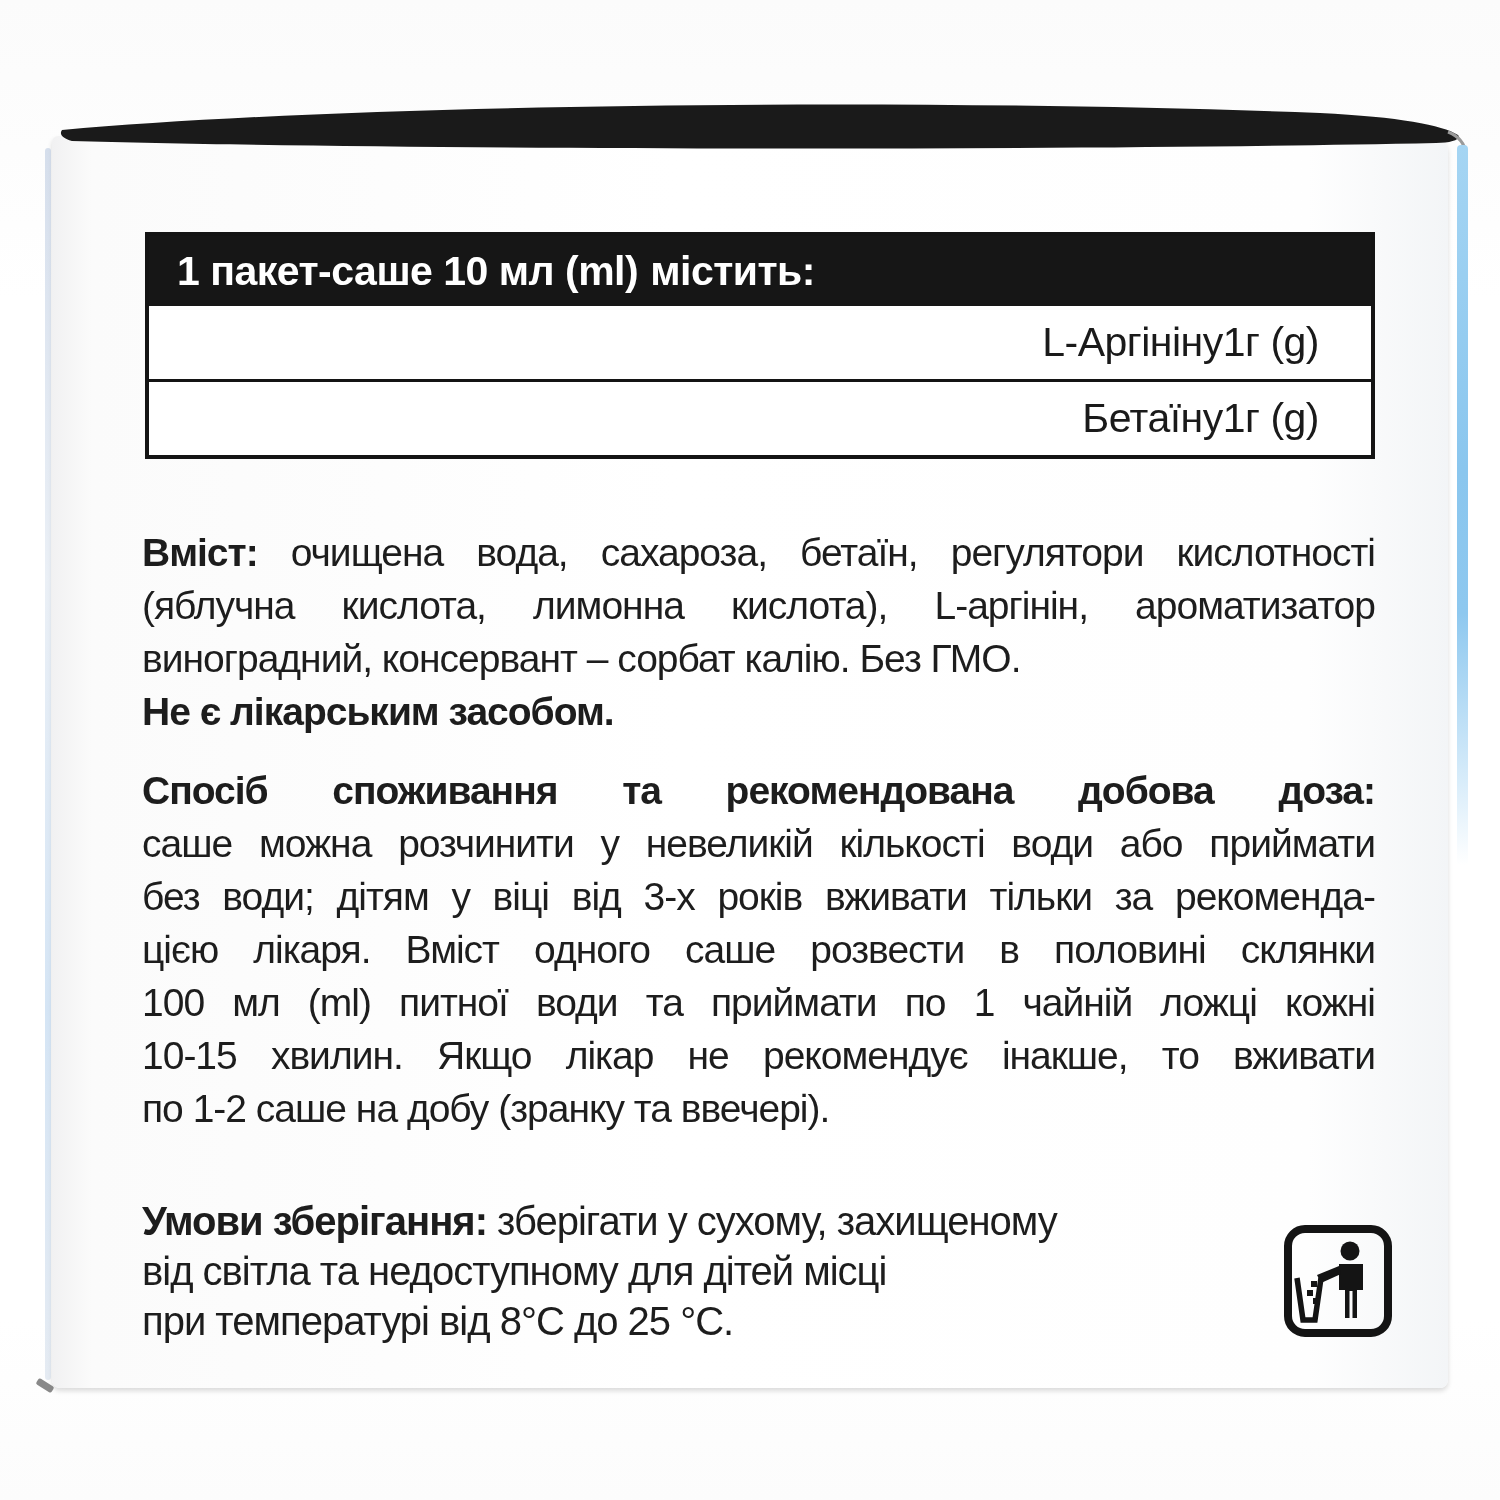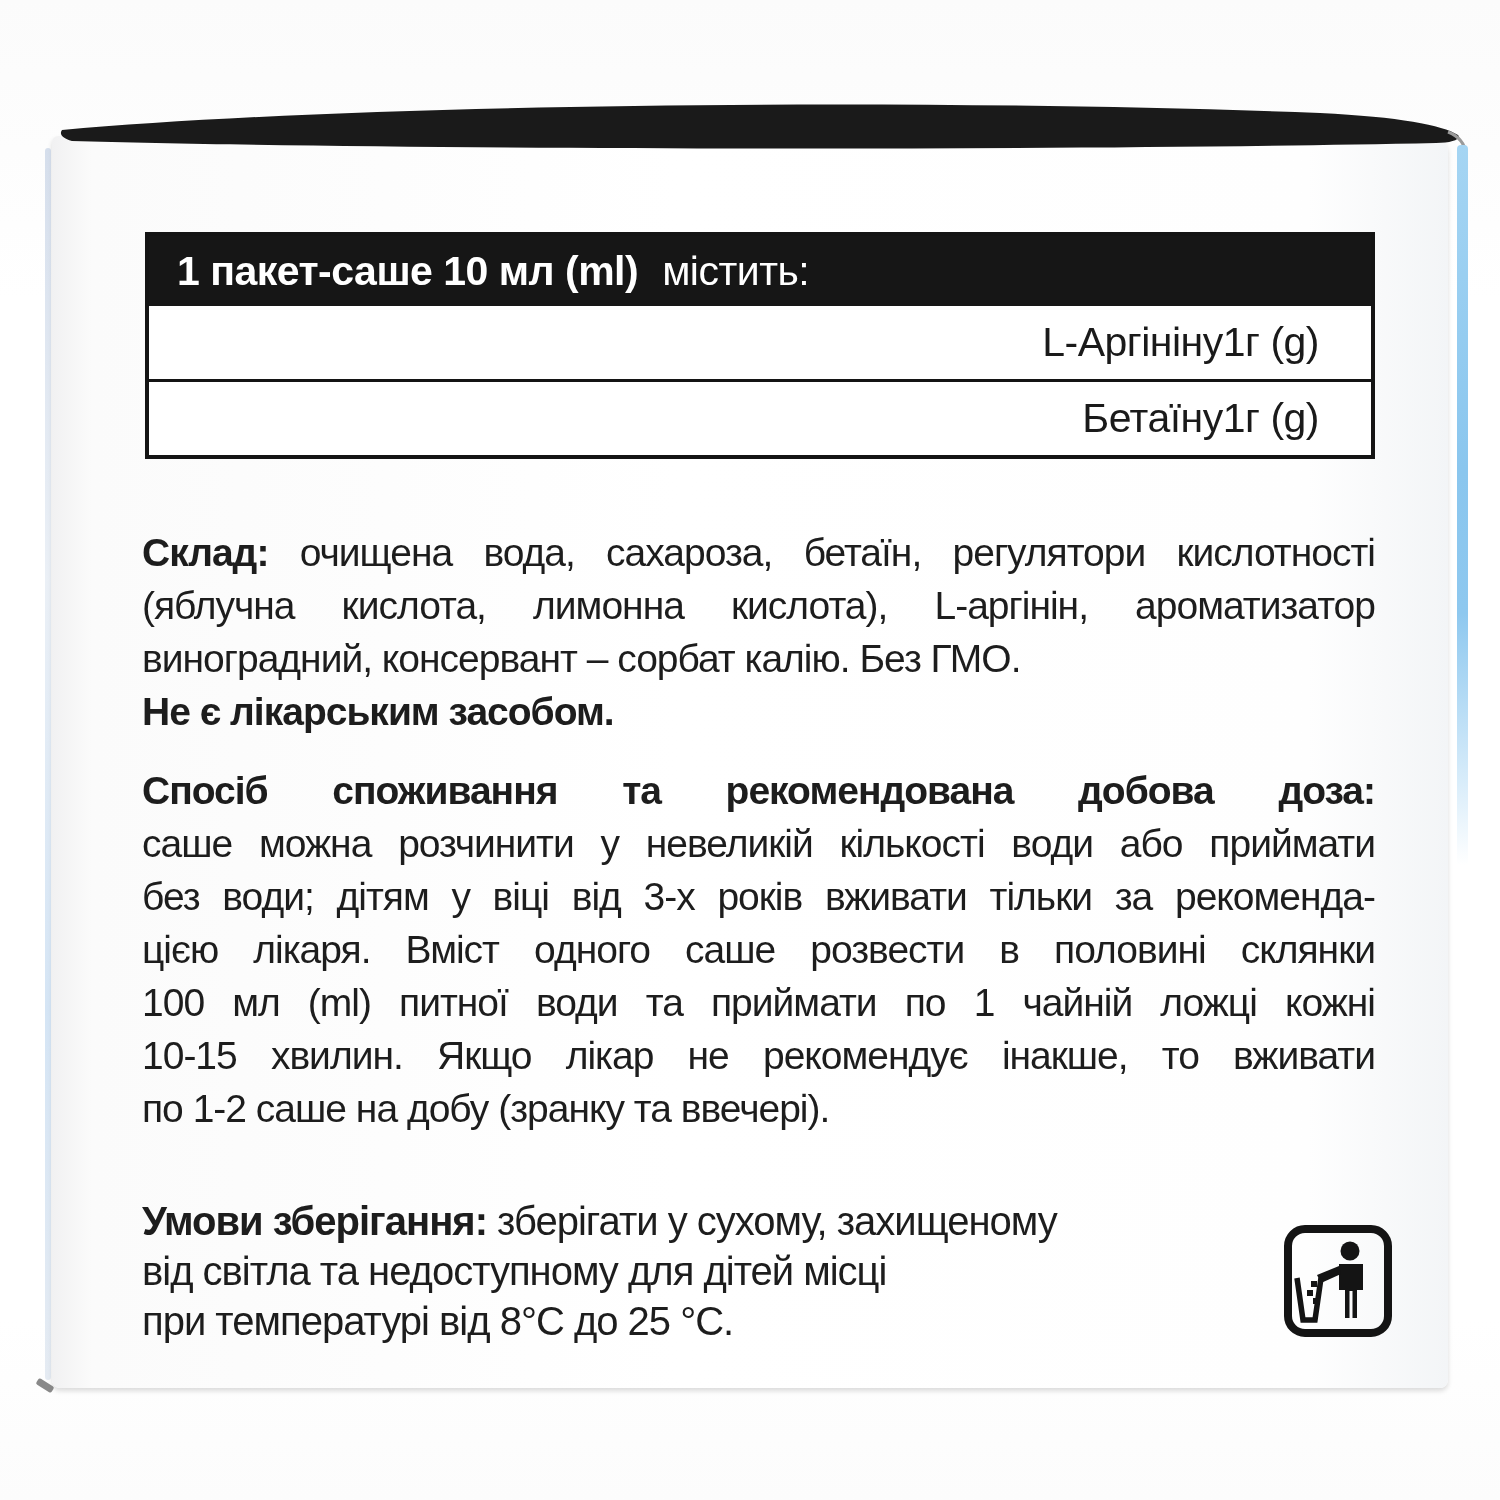--- a/index.html
+++ b/index.html
@@ -35,21 +35,21 @@
   .ctable {
     position:absolute; left:145px; top:232px; width:1230px;
     border:4px solid #141414; background:#ffffff; box-sizing:border-box;
   }
   .ctable .thead {
     height:70px; background:#161616; color:#ffffff;
     display:flex; align-items:center; padding-left:28px;
     font-size:41px; letter-spacing:-0.5px;
   }
   .ctable .thead .b { font-weight:700; }
-  .ctable .thead .r { font-weight:400; margin-left:24px; }
+  .ctable .thead .r { font-weight:700; margin-left:12px; }
   .ctable .trow {
     height:73px; display:flex; align-items:center; justify-content:flex-end;
     padding:0 52px 0 28px; font-size:41px; letter-spacing:-0.5px; color:#1a1a1a;
   }
   .ctable .trow + .trow { border-top:3px solid #141414; }
 
   
   .para { position:absolute; left:142px; width:1233px; font-size:39px; letter-spacing:-1px; }
   .line { min-height:1em; }
   .jline { text-align:justify; text-align-last:justify; }
@@ -88,21 +88,21 @@
       <span>1г (g)</span>
     </div>
     <div class="trow">
       <span>Бетаїну</span>
       <span>1г (g)</span>
     </div>
   </div>
 
   <div class="para p-comp">
     <div class="line jline">
-      <span class="b">Склад:</span>
+      <span class="b">Вміст:</span>
       <span>очищена вода, сахароза, бетаїн, регулятори кислотності</span>
     </div>
     <div class="line jline">(яблучна кислота, лимонна кислота), L-аргінін, ароматизатор</div>
     <div class="line">виноградний, консервант – сорбат калію. Без ГМО.</div>
     <div class="line b">Не є лікарським засобом.</div>
   </div>
 
   <div class="para p-usage">
     <div class="line jline b">Спосіб споживання та рекомендована добова доза:</div>
     <div class="line jline">саше можна розчинити у невеликій кількості води або приймати</div>

